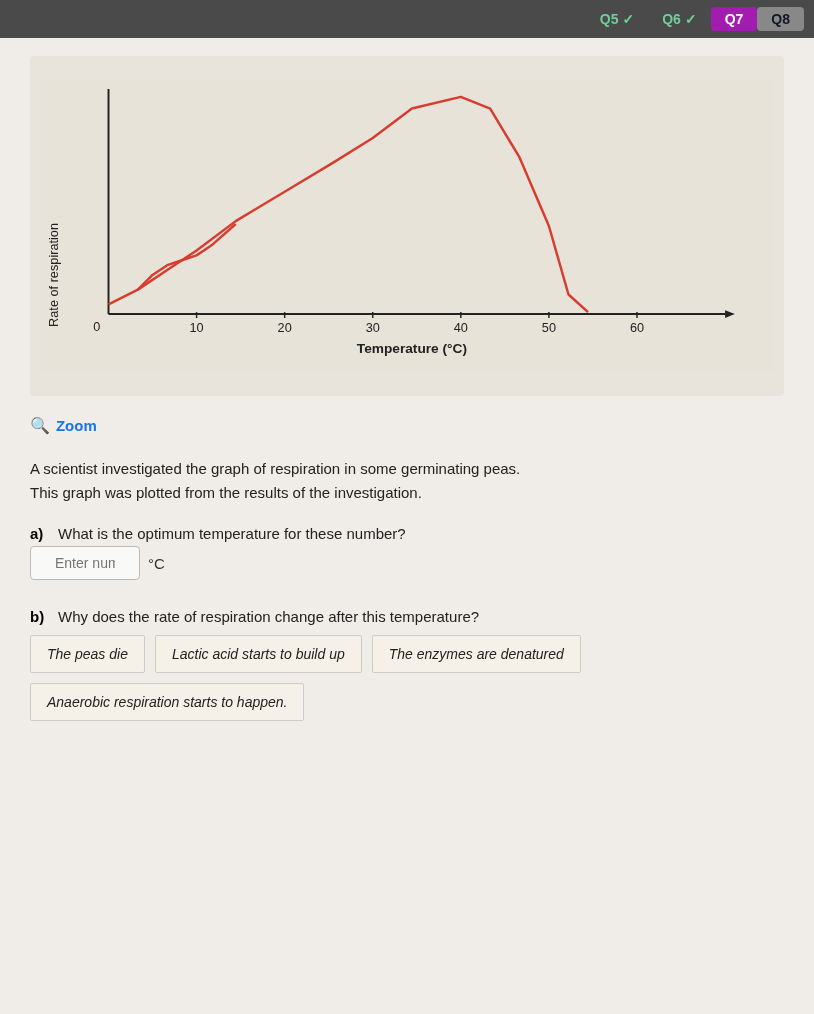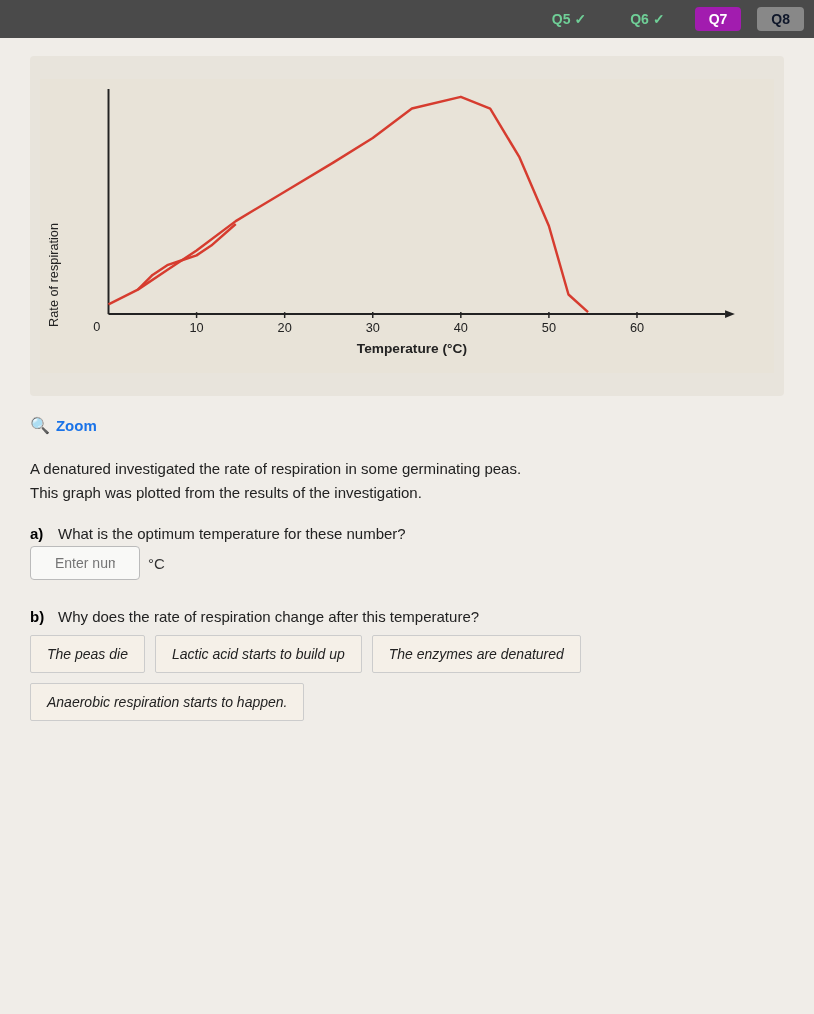--- a/index.html
+++ b/index.html
@@ -12,21 +12,21 @@
     }
 
     
     .top-nav {
       display: flex;
       background: #4a4a4a;
       height: 38px;
       align-items: center;
       justify-content: flex-end;
       padding: 4px 10px;
-      gap: 16px;
+      gap: 0;
     }
     .nav-btn {
       padding: 4px 14px;
       border-radius: 4px;
       font-size: 14px;
       font-weight: bold;
       color: #0f172a;
       background: transparent;
       border: none;
       cursor: pointer;
@@ -236,21 +236,21 @@
       </svg>
     </div>
   </div>
 
   <button class="zoom-btn">
     <span style="font-size:16px;">🔍</span>
     <span>Zoom</span>
   </button>
 
   <div class="question-intro">
-    <span>A denatured investigated the rate of respiration in some germinating peas.</span><br>
+    <span>A scientist investigated the graph of respiration in some germinating peas.</span><br>
     <span>This graph was plotted from the results of the investigation.</span>
   </div>
 
   <div class="question-a-row">
     <span class="question-a-label">a)</span>
     <span class="question-text">What is the optimum temperature for these number?</span>
   </div>
 
   <div class="input-row">
     <input class="number-input" type="text" placeholder="Enter number" style="">

